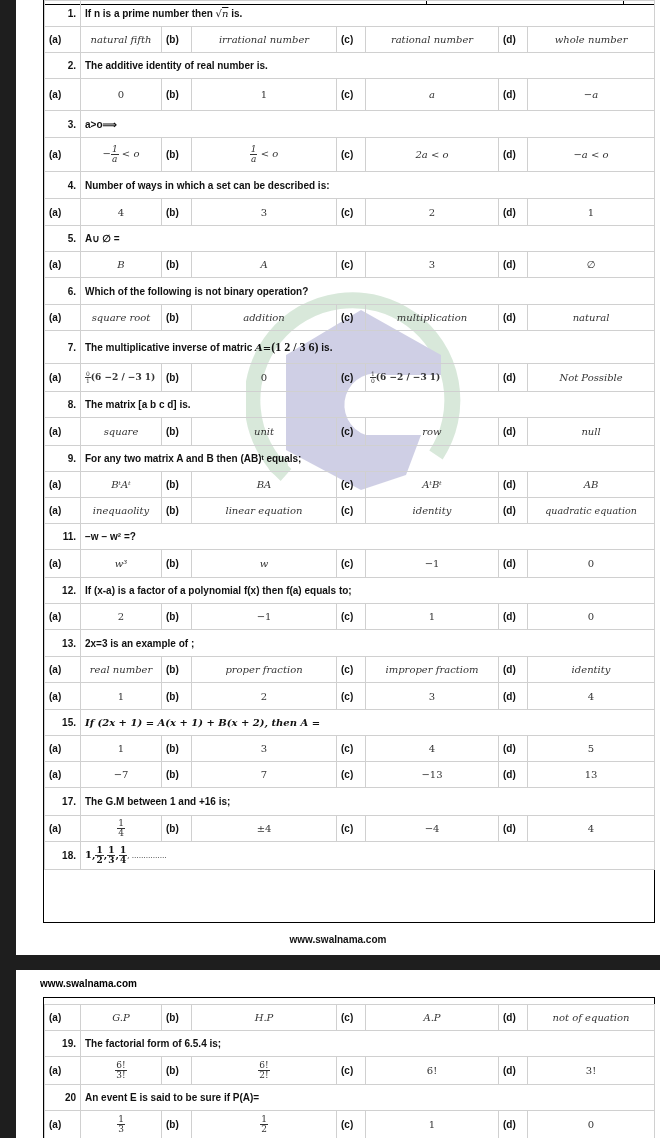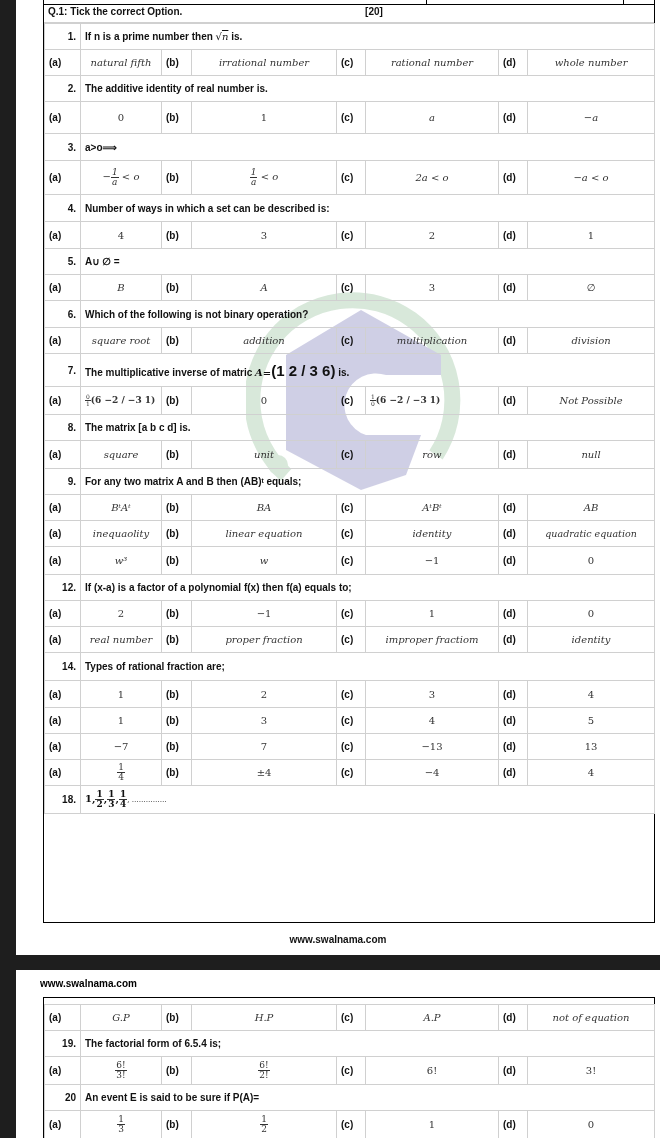--- a/index.html
+++ b/index.html
@@ -37,39 +37,20 @@
       <span style="left:580px"></span>
   </div>
 
   <svg class="wm" viewBox="0 0 230 230">
     <path d="M 40 190 A 100 100 0 1 1 190 170" fill="none" stroke="#b9d6bd" stroke-width="16"></path>
     <circle cx="32" cy="180" r="10" fill="#b9d6bd"></circle>
     <path d="M 115 25 L 195 70 L 195 90 L 140 90 A 30 30 0 1 0 120 150 L 175 150 L 160 190 L 115 205 L 40 165 L 40 70 Z" fill="#a9a9d0"></path>
   </svg>
 
   <div class="outer">
-    <table>
-      <colgroup>
-        <col style="width:27px">
-          <col style="width:9px">
-          <col style="width:81px">
-          <col style="width:30px">
-          <col style="width:145px">
-          <col style="width:29px">
-          <col style="width:133px">
-          <col style="width:29px">
-          <col style="width:127px">
-      </colgroup>
-      <tbody>
-          <tr class="hdr">
-        <td colspan="6">Q.1: Tick the correct Option.</td>
-        <td colspan="3" style="text-align:left;padding-left:0">[20]</td>
-      </tr>
-    </tbody>
-      </table>
     <table id="qtable1">
       <colgroup>
         <col style="width:36px">
           <col style="width:81px">
           <col style="width:30px">
           <col style="width:145px">
           <col style="width:29px">
           <col style="width:133px">
           <col style="width:29px">
           <col style="width:127px">
@@ -162,26 +143,26 @@
             <td colspan="7" class="qt">Which of the following is not binary operation?</td>
           </tr>
       <tr style="height:26px">
         <td class="lbl">(a)</td>
             <td class="opt">square root</td>
         <td class="lbl">(b)</td>
             <td class="opt">addition</td>
         <td class="lbl">(c)</td>
             <td class="opt">multiplication</td>
         <td class="lbl">(d)</td>
-            <td class="opt">division</td>
+            <td class="opt">natural</td>
       </tr>
 
       <tr style="height:33px">
             <td class="qn">7.</td>
-        <td colspan="7" class="qt"><span>The multiplicative inverse of matric </span><i style="font-family:'DejaVu Serif',serif">A=</i><span style="font-family:Liberation Sans, sans-serif;font-size:15px">(1 2 / 3 6)</span><span> is.</span></td>
+        <td colspan="7" class="qt"><span>The multiplicative inverse of matric </span><i style="font-family:'DejaVu Serif',serif">A=</i><span style="font-family:Liberation Serif, serif;font-size:12px">(1 2 / 3 6)</span><span> is.</span></td>
           </tr>
       <tr style="height:28px">
         <td class="lbl">(a)</td>
         <td class="opt num" style="text-align:left;font-size:9px"><span class="frac" style="font-size:6px">
                 <span class="n">0</span>
                 <span>1</span>
               </span><b>(6 −2 / −3 1)</b></td>
         <td class="lbl">(b)</td>
             <td class="opt num">0</td>
         <td class="lbl">(c)</td>
@@ -227,20 +208,24 @@
         <td class="lbl">(a)</td>
             <td class="opt">inequaolity</td>
         <td class="lbl">(b)</td>
             <td class="opt">linear equation</td>
         <td class="lbl">(c)</td>
             <td class="opt">identity</td>
         <td class="lbl">(d)</td>
             <td class="opt" style="font-size:9.5px;padding:0 1px">quadratic equation</td>
       </tr>
 
+      <tr style="height:22px">
+            <td class="qn">11.</td>
+            <td colspan="7" class="qt">−w − w² =?</td>
+          </tr>
       <tr style="height:28px">
         <td class="lbl">(a)</td>
             <td class="opt">w³</td>
         <td class="lbl">(b)</td>
             <td class="opt">w</td>
         <td class="lbl">(c)</td>
             <td class="opt num">−1</td>
         <td class="lbl">(d)</td>
             <td class="opt num">0</td>
       </tr>
@@ -253,47 +238,51 @@
         <td class="lbl">(a)</td>
             <td class="opt num">2</td>
         <td class="lbl">(b)</td>
             <td class="opt num">−1</td>
         <td class="lbl">(c)</td>
             <td class="opt num">1</td>
         <td class="lbl">(d)</td>
             <td class="opt num">0</td>
       </tr>
 
+      <tr style="height:27px">
+            <td class="qn">13.</td>
+            <td colspan="7" class="qt">2x=3 is an example of ;</td>
+          </tr>
       <tr style="height:26px">
         <td class="lbl">(a)</td>
             <td class="opt">real number</td>
         <td class="lbl">(b)</td>
             <td class="opt">proper fraction</td>
         <td class="lbl">(c)</td>
             <td class="opt">improper fractiom</td>
         <td class="lbl">(d)</td>
             <td class="opt">identity</td>
       </tr>
 
-      <tr style="height:28px">
-            <td class="qn">14.</td>
-            <td colspan="7" class="qt">Types of rational fraction are;</td>
-          </tr>
       <tr style="height:27px">
         <td class="lbl">(a)</td>
             <td class="opt num">1</td>
         <td class="lbl">(b)</td>
             <td class="opt num">2</td>
         <td class="lbl">(c)</td>
             <td class="opt num">3</td>
         <td class="lbl">(d)</td>
             <td class="opt num">4</td>
       </tr>
 
       <tr style="height:26px">
+            <td class="qn">15.</td>
+            <td colspan="7" class="qt math">If (2x + 1) = A(x + 1) + B(x + 2), then A =</td>
+          </tr>
+      <tr style="height:26px">
         <td class="lbl">(a)</td>
             <td class="opt num">1</td>
         <td class="lbl">(b)</td>
             <td class="opt num">3</td>
         <td class="lbl">(c)</td>
             <td class="opt num">4</td>
         <td class="lbl">(d)</td>
             <td class="opt num">5</td>
       </tr>
 
@@ -301,20 +290,24 @@
         <td class="lbl">(a)</td>
             <td class="opt num">−7</td>
         <td class="lbl">(b)</td>
             <td class="opt num">7</td>
         <td class="lbl">(c)</td>
             <td class="opt num">−13</td>
         <td class="lbl">(d)</td>
             <td class="opt num">13</td>
       </tr>
 
+      <tr style="height:28px">
+            <td class="qn">17.</td>
+            <td colspan="7" class="qt">The G.M between 1 and +16 is;</td>
+          </tr>
       <tr style="height:26px">
         <td class="lbl">(a)</td>
         <td class="opt num"><span class="frac">
                 <span class="n">1</span>
                 <span>4</span>
               </span></td>
         <td class="lbl">(b)</td>
             <td class="opt num">±4</td>
         <td class="lbl">(c)</td>
             <td class="opt num">−4</td>

